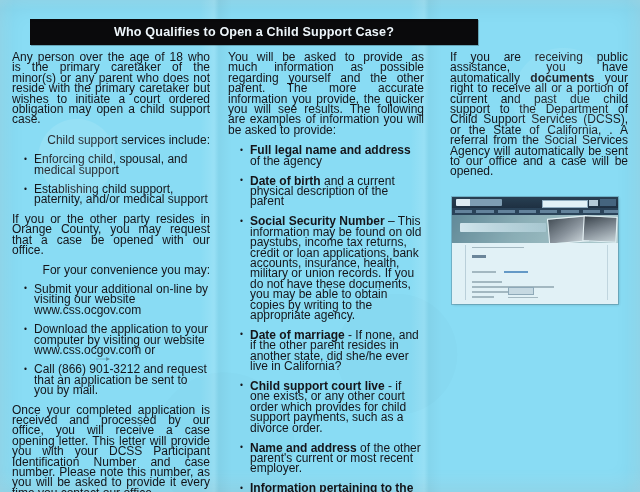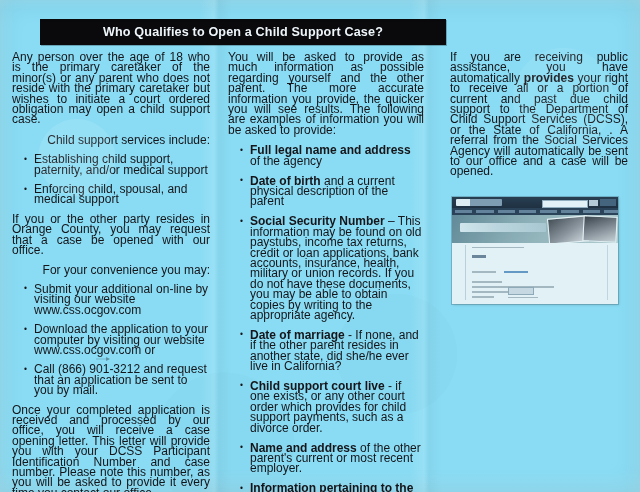--- a/index.html
+++ b/index.html
@@ -56,23 +56,23 @@
   .edge-shade {
     position: absolute;
     inset: 0;
     pointer-events: none;
     box-shadow: inset 0 0 26px rgba(0,0,0,0.10);
   }
 
   
   .banner {
     position: absolute;
-    left: 40px;
+    left: 30px;
     top: 19px;
-    width: 406px;
+    width: 448px;
     height: 26px;
     background: #0a0a0c;
     display: flex;
     align-items: center;
     justify-content: center;
     box-shadow: 1px 1px 0 rgba(0,0,0,.25);
   }
   .banner-title {
     color: #eef6fb;
     font-size: 12.6px;
@@ -229,22 +229,22 @@
     <span class="banner-title">Who Qualifies to Open a Child Support Case?</span>
   </div>
 
   <div class="col col-left">
 
     <p class="lead">Any person over the age of 18 who is the primary caretaker of the minor(s) or any parent who does not reside with the primary caretaker but wishes to initiate a court ordered obligation may open a child support case.</p>
 
     <p class="nojust">Child support services include:</p>
 
     <ul class="tight">
+      <li>Enforcing child, spousal, and medical support</li>
       <li>Establishing child support, paternity, and/or medical support</li>
-      <li>Enforcing child, spousal, and medical support</li>
     </ul>
 
     <p>If you or the other party resides in Orange County, you may request that a case be opened with our office.</p>
 
     <p class="nojust">For your convenience you may:</p>
 
     <ul class="tight">
       <li>Submit your additional on-line by visiting our website www.css.ocgov.com</li>
       <li>Download the application to your computer by visiting our website www.css.ocgov.com or</li>
       <li>Call (866) 901-3212 and request that an application be sent to you by mail.</li>
@@ -277,21 +277,21 @@
         <b>Name and address</b><span> of the other parent's current or most recent employer.</span>
       </li>
       <li>
         <b>Information pertaining to the other parent's income and assets</b><span> such as paystubs, tax returns, bank statements, investment, or property documents.</span>
       </li>
     </ul>
   </div>
 
   <div class="col col-right">
 
-    <p><span>If you are receiving public assistance, you have automatically </span><b>provides</b><span> your right to receive all or a portion of current and past due child support to the Department of Child Support Services (DCSS), or the State of California, .  A referral from the Social Services Agency will automatically be sent  to our office and a case will be opened.</span></p>
+    <p><span>If you are receiving public assistance, you have automatically </span><b>documents</b><span> your right to receive all or a portion of current and past due child support to the Department of Child Support Services (DCSS), or the State of California, .  A referral from the Social Services Agency will automatically be sent  to our office and a case will be opened.</span></p>
 
   </div>
 
   <div class="shot">
     <div class="shot-navbar">
       <div class="shot-logo"></div>
       <div class="shot-searchbox"></div>
       <div class="shot-searchbtn"></div>
       <div class="shot-help"></div>
     </div>

